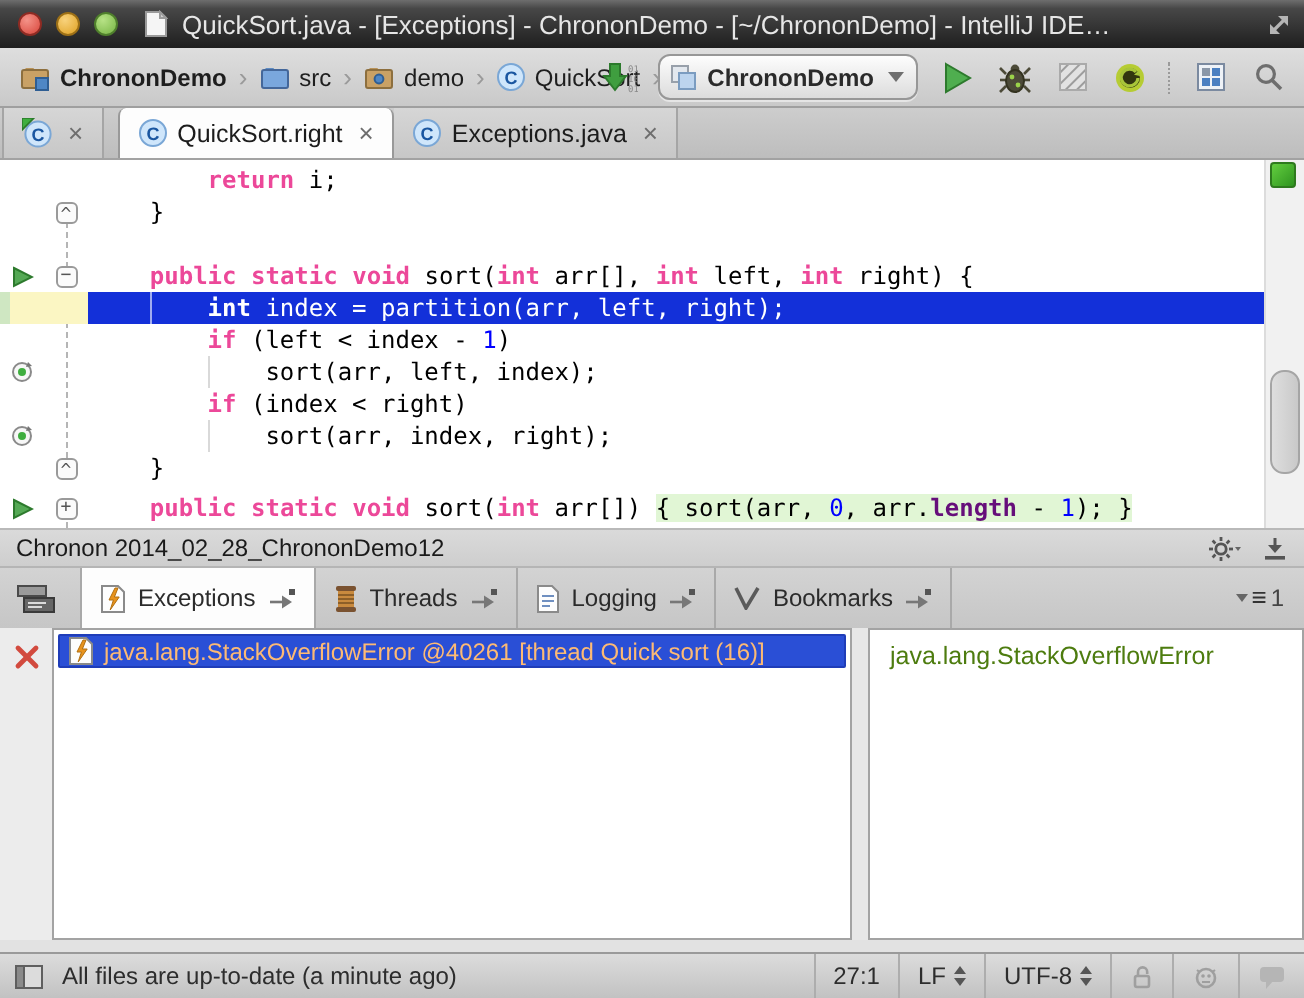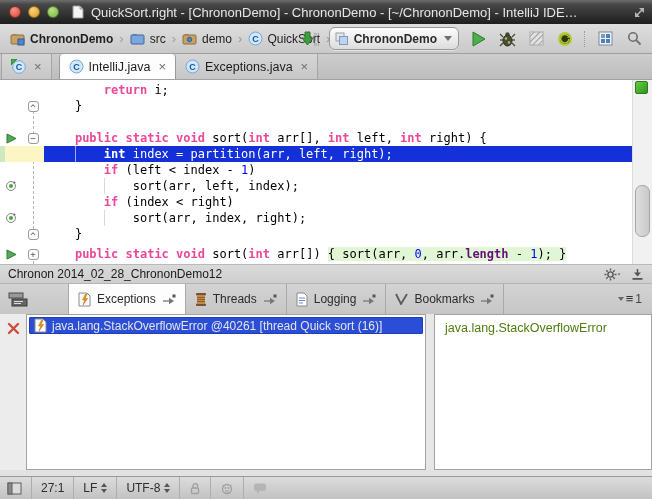--- a/index.html
+++ b/index.html
@@ -74,33 +74,33 @@
   .insp{position:absolute;right:4px;top:1px;width:11px;height:11px;border:1px solid #2e7a1e;border-radius:2px;
     background:linear-gradient(135deg,#63ce3f,#2f9420);}
   .thumb{position:absolute;right:2px;top:105px;width:13px;height:50px;border:1px solid #a5a5a5;border-radius:7px;
     background:linear-gradient(to right,#dedede,#c9c9c9);}
   
   .chronon{position:absolute;left:0;top:264px;width:652px;height:212px;background:#e2e2e2;}
   .c-header{height:20px;background:linear-gradient(#dadada,#cecece);border-top:1px solid #b9b9b9;
     border-bottom:1px solid #b5b5b5;display:flex;align-items:center;box-sizing:border-box;gap:48px;}
   .c-title{margin-left:8px;color:#1a1a1a;}
   .c-hicons{margin-left:auto;margin-right:8px;display:flex;align-items:center;gap:10px;}
-  .c-tabs{height:30px;background:linear-gradient(#d3d3d3,#c6c6c6);display:flex;align-items:stretch;box-sizing:border-box;gap:28px;}
+  .c-tabs{height:30px;background:linear-gradient(#d3d3d3,#c6c6c6);display:flex;align-items:stretch;box-sizing:border-box;}
   .c-tabs-left{width:40px;display:flex;align-items:center;justify-content:flex-start;padding-left:8px;box-sizing:border-box;}
   .ctab{display:flex;align-items:center;gap:6px;padding:0 9px;border-right:1px solid #a9a9a9;color:#2b2b2b;}
   .ctab:first-of-type{border-left:1px solid #a9a9a9;}
   .ctab.active{background:#fdfdfd;}
   .c-over{margin-left:auto;display:flex;align-items:center;gap:2px;padding-right:10px;color:#444;}
   .c-over .tri{width:0;height:0;border-left:3.5px solid transparent;border-right:3.5px solid transparent;border-top:4px solid #666;}
   .c-over .bars{font-size:13px;color:#333;line-height:10px;}
   .c-body{display:flex;height:162px;box-sizing:border-box;padding-bottom:6px;background:#e2e2e2;}
   .c-left{width:26px;background:#ececec;display:flex;justify-content:center;align-items:flex-start;padding-top:8px;box-sizing:border-box;}
   .c-list{flex:1;background:#fff;border:1px solid #a3a3a3;overflow:hidden;padding:2px;}
   .exrow{display:flex;align-items:center;gap:5px;height:17px;padding:0 4px;box-sizing:border-box;}
-  .exrow.sel{background:#2a4fd6;border:1px solid #1f3db8;color:#e5e5e5;border-radius:1px;}
+  .exrow.sel{background:#2a4fd6;border:1px solid #1f3db8;color:#fdba74;border-radius:1px;}
   .c-split{width:8px;background:#e7e7e7;}
   .c-detail{width:218px;background:#fff;border:1px solid #a3a3a3;box-sizing:border-box;padding:6px 10px;
     color:#4d7c0f;font-size:12.5px;}
   
   .statusbar{position:absolute;left:0;top:476px;width:652px;height:23px;box-sizing:border-box;
     background:linear-gradient(#dcdcdc,#c2c2c2);border-top:1px solid #9a9a9a;
     display:flex;align-items:center;}
   .sb-ic{margin:0 9px 0 7px;}
   .sb-msg{flex:1;color:#2d2d2d;white-space:nowrap;overflow:hidden;}
   .sb-w{display:flex;align-items:center;justify-content:center;gap:4px;height:100%;
@@ -120,21 +120,21 @@
       <span class="light red"></span>
       <span class="light yellow"></span>
       <span class="light green"></span>
     </div>
     <span class="doc-ic">
         <svg width="12" height="14">
           <path d="M1 1 h7 l3 3 v9 h-10 z" fill="#f5f5f5" stroke="#9a9a9a"></path>
           <path d="M8 1 l3 3 h-3 z" fill="#cfcfcf" stroke="#9a9a9a"></path>
         </svg>
       </span>
-    <span class="win-title">QuickSort.right - [ChrononDemo] - ChrononDemo - [~/ChrononDemo] - IntelliJ IDE…</span>
+    <span class="win-title">QuickSort.java - [Exceptions] - ChrononDemo - [~/ChrononDemo] - IntelliJ IDE…</span>
     <span class="expand-ic">
         <svg width="13" height="13">
           <line x1="3.5" y1="9.5" x2="9.5" y2="3.5" stroke="#b5b5b5" stroke-width="1.6"></line>
           <path d="M6 2 h5 v5 z" fill="#b5b5b5"></path>
           <path d="M2 6 v5 h5 z" fill="#b5b5b5"></path>
         </svg>
       </span>
   </div>
 
   <div class="toolbar">
@@ -283,21 +283,21 @@
         </span>
         <span class="close">×</span>
       </div>
       <div class="etab active">
         <span>
           <svg width="15" height="15">
             <circle cx="7.5" cy="7.5" r="6.5" fill="#cfe6fb" stroke="#7aa7d6"></circle>
             <text x="7.5" y="11" text-anchor="middle" font-size="9" font-weight="bold" fill="#1a56a0" font-family="Liberation Sans,sans-serif">C</text>
           </svg>
         </span>
-        <span>IntelliJ.java</span>
+        <span>QuickSort.right</span>
         <span class="close">×</span>
       </div>
       <div class="etab">
         <span>
           <svg width="15" height="15">
             <circle cx="7.5" cy="7.5" r="6.5" fill="#cfe6fb" stroke="#7aa7d6"></circle>
             <text x="7.5" y="11" text-anchor="middle" font-size="9" font-weight="bold" fill="#1a56a0" font-family="Liberation Sans,sans-serif">C</text>
           </svg>
         </span>
         <span>Exceptions.java</span>
@@ -553,20 +553,21 @@
     </div>
   </div>
 
   <div class="statusbar">
     <span class="sb-ic">
         <svg width="15" height="13">
           <rect x="1" y="1" width="13" height="11" fill="#dcdcdc" stroke="#5f5f5f"></rect>
           <rect x="1" y="1" width="4" height="11" fill="#8a8a8a" stroke="#5f5f5f"></rect>
         </svg>
       </span>
+    <span class="sb-msg">All files are up-to-date (a minute ago)</span>
     <span class="sb-w">
         <span>27:1</span>
       </span>
     <span class="sb-w">
       <span>LF</span>
       <span class="stepper">
           <span class="u"></span>
           <span class="d"></span>
         </span>
     </span>

